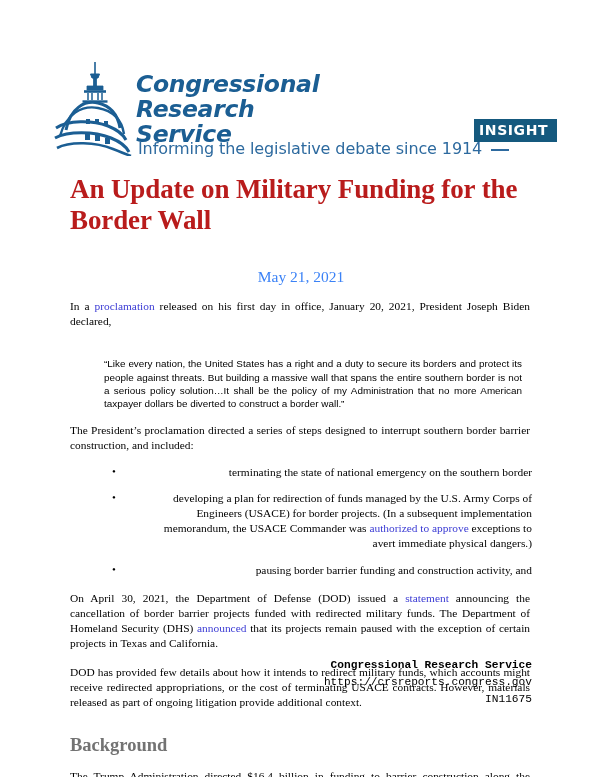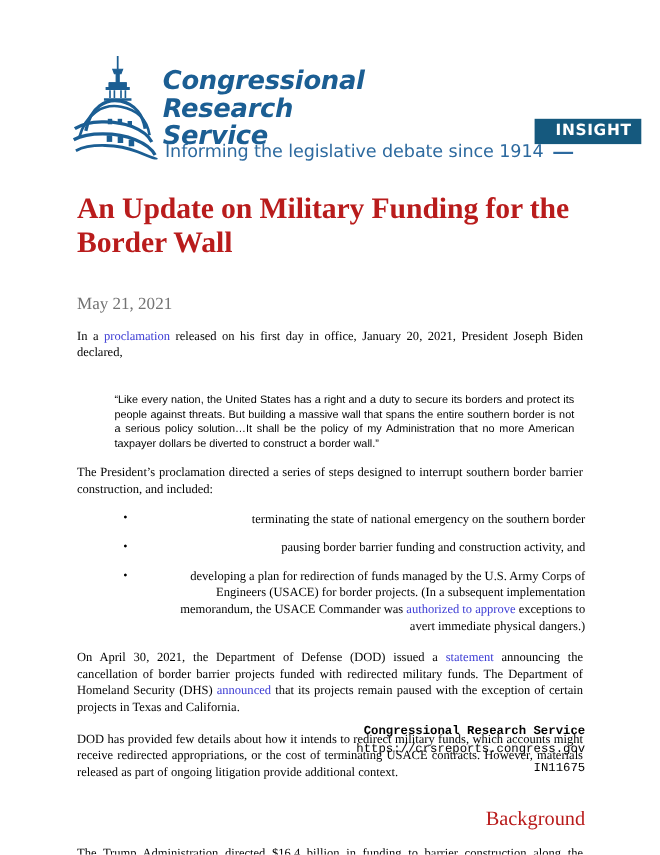--- a/index.html
+++ b/index.html
@@ -18,24 +18,23 @@
     height: 777px;
     background: #ffffff;
     overflow: hidden;
     box-sizing: border-box;
   }
 
   
   .header {
     position: absolute;
     left: 0;
-    top: 1px;
+    top: 12px;
     width: 576px;
     height: 160px;
-    margin-left: 12px;
   }
   .logo-block {
     position: absolute;
     left: 54px;
     top: 48px;
     width: 300px;
     height: 100px;
   }
   .logo-dome {
     position: absolute;
@@ -76,21 +75,21 @@
   .insight-badge {
     position: absolute;
     left: 474px;
     top: 107px;
     background: #15597e;
     color: #ffffff;
     font-family: "DejaVu Sans", sans-serif;
     font-weight: bold;
     font-size: 14px;
     letter-spacing: 0.6px;
-    padding: 3px 9px 4px 19px;
+    padding: 3px 9px 4px 5px;
   }
 
   
   .content {
     position: absolute;
     left: 70px;
     top: 174px;
     width: 462px;
   }
   h1.doc-title {
@@ -99,21 +98,22 @@
     font-weight: bold;
     line-height: 31px;
     margin: 0 0 0 0;
     letter-spacing: -0.1px;
     color: #b91c1c;
   }
   .doc-date {
     font-family: "Liberation Serif", serif;
     font-size: 15.5px;
     margin: 32px 0 0 0;
-    color: #737373;
+    color: #3b82f6;
+    text-align: center;
   }
   p.body-text {
     font-family: "Liberation Serif", serif;
     font-size: 11.4px;
     line-height: 15.2px;
     margin: 13px 2px 0 0;
     text-align: justify;
     color: #000000;
   }
   a.doclink {
@@ -147,24 +147,23 @@
   ul.doc-list li::before {
     content: "\2022";
     position: absolute;
     left: 0;
     top: -1px;
     font-size: 11px;
   }
   h2.section-head {
     font-family: "Liberation Serif", serif;
     font-size: 18.5px;
-    font-weight: normal;
+    font-weight: bold;
     margin: 25px 0 0 0;
-    color: #b91c1c;
-    text-align: right;
+    color: #737373;
   }
 
   
   .source-block {
     position: absolute;
     left: 70px;
     top: 657px;
     width: 462px;
     text-align: right;
     font-family: Liberation Mono, monospace;
@@ -267,22 +266,22 @@
     <div class="doc-date">May 21, 2021</div>
 
     <p class="body-text"><span>In a </span><a class="doclink" href="#">proclamation</a><span> released on his first day in office, January 20, 2021, President Joseph Biden declared,</span></p>
 
     <blockquote class="doc-quote">“Like every nation, the United States has a right and a duty to secure its borders and protect its people against threats. But building a massive wall that spans the entire southern border is not a serious policy solution…It shall be the policy of my Administration that no more American taxpayer dollars be diverted to construct a border wall.”</blockquote>
 
     <p class="body-text">The President’s proclamation directed a series of steps designed to interrupt southern border barrier construction, and included:</p>
 
     <ul class="doc-list">
       <li><span>terminating the state of national emergency on the southern border</span></li>
+      <li><span>developing a plan for redirection of funds managed by the U.S. Army Corps of Engineers (USACE) for border projects. (In a subsequent implementation memorandum, the USACE Commander was </span><a class="doclink" href="#">authorized to approve</a><span> exceptions to avert immediate physical dangers.)</span></li>
       <li><span>pausing border barrier funding and construction activity, and</span></li>
-      <li><span>developing a plan for redirection of funds managed by the U.S. Army Corps of Engineers (USACE) for border projects. (In a subsequent implementation memorandum, the USACE Commander was </span><a class="doclink" href="#">authorized to approve</a><span> exceptions to avert immediate physical dangers.)</span></li>
     </ul>
 
     <p class="body-text"><span>On April 30, 2021, the Department of Defense (DOD) issued a </span><a class="doclink" href="#">statement</a><span> announcing the cancellation of border barrier projects funded with redirected military funds. The Department of Homeland Security (DHS) </span><a class="doclink" href="#">announced</a><span> that its projects remain paused with the exception of certain projects in Texas and California.</span></p>
 
     <p class="body-text">DOD has provided few details about how it intends to redirect military funds, which accounts might receive redirected appropriations, or the cost of terminating USACE contracts. However, materials released as part of ongoing litigation provide additional context.</p>
 
     <h2 class="section-head">Background</h2>
 
     <p class="body-text">The Trump Administration directed $16.4 billion in funding to barrier construction along the southern border. Most of these funds, approximately $10 billion, came from DOD.</p>
   </div>

